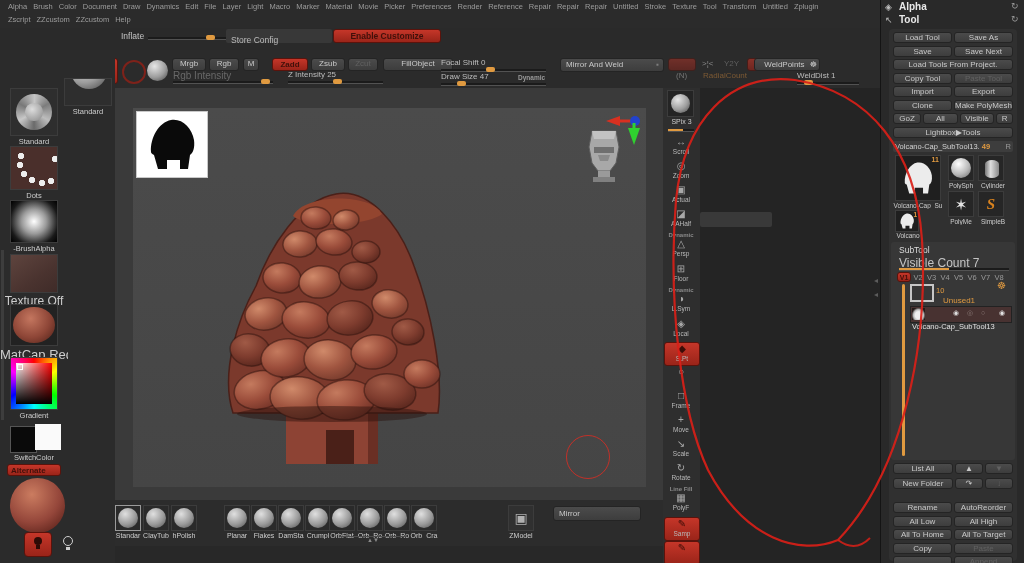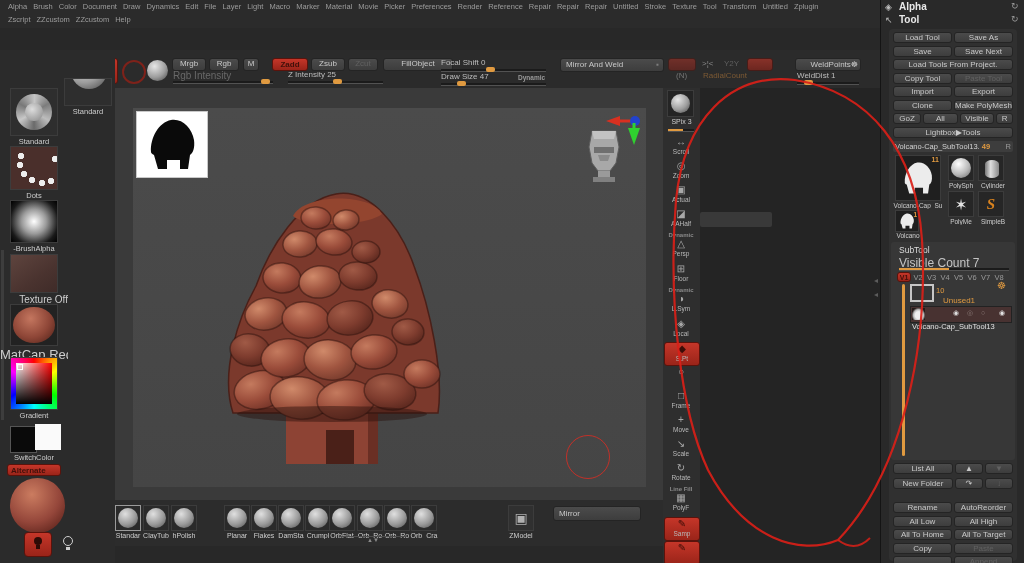--- a/index.html
+++ b/index.html
@@ -68,20 +68,31 @@
         <span class="mi">Zplugin</span>
       </div>
     <div id="menurow2" class="abs" style="left:8px;top:15px;width:868px;height:11px;display:flex">
         <span class="mi">Zscript</span>
         <span class="mi">ZZcustom</span>
         <span class="mi">ZZcustom</span>
         <span class="mi">Help</span>
       </div>
   </div>
 
+  <div class="abs" style="left:0;top:28px;width:880px;height:22px;background:#2a2a2a">
+    <div class="abs" style="left:121px;top:3px;font-size:8.5px;color:#c4c4c4">Inflate</div>
+    <div class="track" style="left:148px;top:9px;width:130px">
+        <div class="handle" style="left:58px"></div>
+      </div>
+    <div class="abs" style="left:283px;top:2px;font-size:7px;color:#8a8a8a">∗?∗</div>
+    <div class="abs" style="left:226px;top:1px;width:106px;height:14px;background:#383838;border-radius:2px">
+      <span style="font-size:8.5px;color:#bdbdbd;margin-left:5px;line-height:14px">Store Config</span>
+    </div>
+    <div class="btn red abs" style="left:333px;top:1px;width:108px;height:14px;font-size:8.5px;line-height:13px">Enable Customize</div>
+  </div>
 
   <div class="abs" style="left:0;top:50px;width:880px;height:38px;background:#2b2b2b"></div>
   <div class="abs" style="left:6px;top:62px;font-size:8px;color:#b5b5b5">Live Boolean</div>
 
   <div class="btn red abs" style="left:62px;top:58px;width:26px;height:26px">
     <div style="width:10px;height:9px;border:1px solid #4a100a;margin:3px auto 0;font-size:7px;line-height:8px;color:#4a100a">∕</div>
     <div style="font-size:6px;line-height:7px">Edit</div>
   </div>
   <div class="btn red abs" style="left:92px;top:58px;width:26px;height:26px">
     <div style="font-size:8px;line-height:12px;color:#4a100a">+¦‒</div>
@@ -121,21 +132,21 @@
   <div class="btn abs" style="left:560px;top:58px;width:104px;height:14px;text-align:left;line-height:12px">
     <span style="margin-left:5px">Mirror And Weld</span>
     <span style="float:right;margin-right:4px;color:#7e7e7e">▪</span>
   </div>
   <div class="btn red abs" style="left:668px;top:58px;width:28px;height:13px;opacity:.45"></div>
   <div class="abs" style="left:702px;top:59px;font-size:8px;color:#8a8a8a">&gt;¦&lt;</div>
   <div class="abs" style="left:724px;top:59px;font-size:8px;color:#5f5f5f">Y2Y</div>
   <div class="btn red abs" style="left:747px;top:58px;width:26px;height:13px;opacity:.6"></div>
   <div class="abs" style="left:676px;top:71px;font-size:8px;color:#757575">(N)</div>
   <div class="abs" style="left:703px;top:71px;font-size:8px;color:#7d5a34">RadialCount</div>
-  <div class="btn abs" style="left:795px;top:58px;width:66px;height:13px;text-align:right;line-height:11px">
+  <div class="btn abs" style="left:754px;top:58px;width:66px;height:13px;text-align:center;line-height:11px">
     <span style="margin-left:4px">WeldPoints</span>
     <span style="float:right;margin-right:2px;font-size:8px;color:#cfcfcf">☸</span>
   </div>
   <div class="abs" style="left:797px;top:71px;font-size:8px;color:#bdbdbd">WeldDist 1</div>
   <div class="track" style="left:797px;top:82px;width:62px">
       <div class="handle" style="left:7px"></div>
     </div>
 
   <div class="abs" style="left:0;top:50px;width:115px;height:513px;background:#2b2b2b"></div>
   <div class="abs" style="left:1px;top:250px;width:3px;height:170px;background:#3d3d3d"></div>
@@ -146,21 +157,21 @@
   <div id="leftbrushes">
       <div class="thumb" style="left: 10px; top: 88px; width: 48px; height: 48px; background: rgb(46, 46, 46);">
         <div class="swirl"></div>
       </div>
       <div class="lbl" style="left: 0px; top: 137px; width: 68px; font-size: 7.5px;">Standard</div>
       <div class="thumb" style="left: 10px; top: 146px; width: 48px; height: 44px; background: radial-gradient(3px 3px at 10px 9px, rgb(238, 238, 238) 97%, transparent), radial-gradient(3px 3px at 9px 18px, rgb(238, 238, 238) 97%, transparent), radial-gradient(3px 3px at 13px 27px, rgb(238, 238, 238) 97%, transparent), radial-gradient(3px 3px at 21px 33px, rgb(238, 238, 238) 97%, transparent), radial-gradient(3px 3px at 31px 36px, rgb(238, 238, 238) 97%, transparent), radial-gradient(3px 3px at 40px 34px, rgb(238, 238, 238) 97%, transparent), radial-gradient(3px 3px at 44px 12px, rgb(238, 238, 238) 97%, transparent) rgb(74, 47, 43);"></div>
       <div class="lbl" style="left: 0px; top: 191px; width: 68px; font-size: 7.5px;">Dots</div>
       <div class="thumb" style="left: 10px; top: 200px; width: 48px; height: 43px; background: radial-gradient(circle, rgb(255, 255, 255), rgb(154, 154, 154) 40%, rgb(25, 25, 25) 78%, rgb(0, 0, 0));"></div>
       <div class="lbl" style="left: 0px; top: 244px; width: 68px; font-size: 7.5px;">-BrushAlpha</div>
       <div class="thumb" style="left: 10px; top: 254px; width: 48px; height: 39px; background: linear-gradient(145deg, rgb(94, 68, 62), rgb(74, 51, 47) 60%, rgb(63, 43, 40));"></div>
-      <div class="lbl" style="left: 0px; top: 294px; width: 68px; font-size: 10px; text-align: right;">Texture Off</div>
+      <div class="lbl" style="left: 0px; top: 294px; width: 68px; font-size: 12px;">Texture Off</div>
       <div class="thumb" style="left: 10px; top: 304px; width: 48px; height: 42px; background: rgb(34, 34, 34);">
         <div style="position: absolute; inset: 2px; border-radius: 50%; background: radial-gradient(circle at 42% 32%, rgb(196, 118, 95), rgb(142, 70, 55) 55%, rgb(93, 41, 31) 88%);"></div>
       </div>
       <div class="lbl" style="left: 0px; top: 347px; width: 68px; font-size: 13px;">MatCap Red Wa</div>
       <div class="thumb" style="left: 10px; top: 357px; width: 48px; height: 53px; background: conic-gradient(red, rgb(255, 255, 0), rgb(0, 255, 0), rgb(0, 255, 255), rgb(0, 0, 255), rgb(255, 0, 255), red);">
         <div style="position: absolute; inset: 5px; background: linear-gradient(rgba(0, 0, 0, 0), rgb(0, 0, 0)), linear-gradient(to right, rgb(255, 255, 255), red);"></div>
         <div style="position: absolute; left: 6px; top: 6px; width: 4px; height: 4px; border: 1px solid rgb(255, 255, 255);"></div>
       </div>
       <div class="lbl" style="left: 0px; top: 411px; width: 68px; font-size: 7.5px;">Gradient</div>
       <div class="thumb" style="left: 10px; top: 424px; width: 48px; height: 28px; background: transparent; border: none;">

